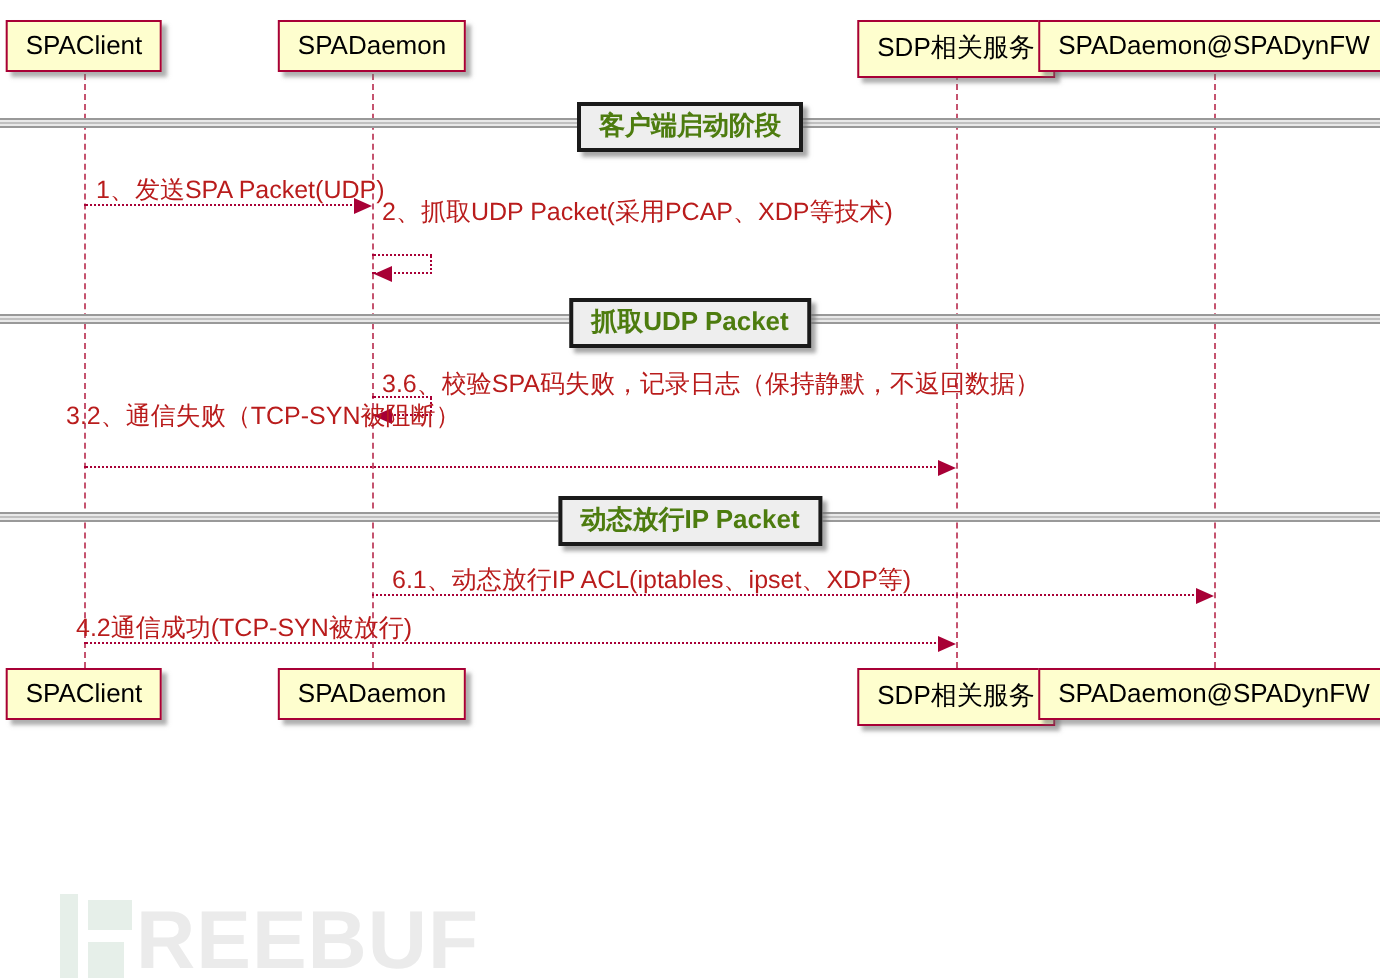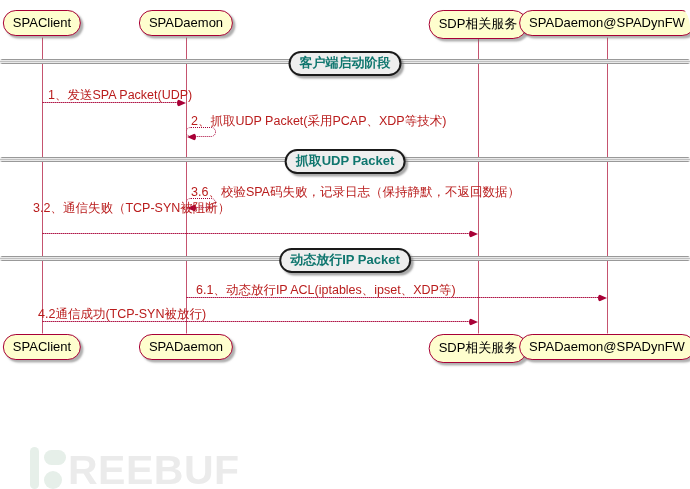--- a/index.html
+++ b/index.html
@@ -1,15 +1,15 @@
 <!DOCTYPE html>
 <html><head>
 <meta charset="utf-8">
 <style>
-  * { margin: 0; padding: 0; box-sizing: border-box; border-radius: 26px; }
+  * { margin: 0; padding: 0; box-sizing: border-box; }
   html,body { background: #ffffff; }
   #canvas {
     position: relative;
     width: 690px;
     height: 489px;
     background: #ffffff;
     overflow: hidden;
     font-family: "Liberation Sans", "DejaVu Sans", sans-serif;
   }
   .actor-box {
@@ -43,21 +43,21 @@
   .divider-label {
     position: absolute;
     left: 345px;
     transform: translateX(-50%);
     background: #eeeeee;
     border: 2px solid #1a1a1a;
     box-shadow: 2.5px 2.5px 2px rgba(110,110,110,0.6);
     padding: 1px 9px 2px 9px;
     font-size: 13px;
     font-weight: bold;
-    color: #0f766e;
+    color: #4d7c0f;
     white-space: nowrap;
     z-index: 3;
   }
   .msg-label {
     position: absolute;
     font-size: 12.5px;
     color: #b91c1c;
     white-space: nowrap;
     z-index: 4;
   }
@@ -118,21 +118,21 @@
   <div class="actor-box" style="left:478px;top:10px;">SDP相关服务</div>
   <div class="actor-box" style="left:607px;top:10px;">SPADaemon@SPADynFW</div>
 
   <div class="divider-bar" style="top:59px;"></div>
   <div class="divider-label" style="top:51px;">客户端启动阶段</div>
 
   <div class="msg-label" style="left:48px;top:87px;">1、发送SPA Packet(UDP)</div>
   <div class="msg-line" style="left:42px;top:102px;width:136px;"></div>
   <div class="arrow-right" style="left:177px;top:99px;"></div>
 
-  <div class="msg-label" style="left:191px;top:113px;">2、抓取UDP Packet(采用PCAP、XDP等技术)</div>
+  <div class="msg-label" style="left:191px;top:98px;">2、抓取UDP Packet(采用PCAP、XDP等技术)</div>
   <div class="self-loop" style="left:186px;top:127px;"></div>
   <div class="arrow-left" style="left:187px;top:133px;"></div>
 
   <div class="divider-bar" style="top:157px;"></div>
   <div class="divider-label" style="top:149px;">抓取UDP Packet</div>
 
   <div class="msg-label" style="left:191px;top:184px;">3.6、校验SPA码失败，记录日志（保持静默，不返回数据）</div>
   <div class="self-loop" style="left:186px;top:198px;"></div>
   <div class="arrow-left" style="left:187px;top:204px;"></div>
 

